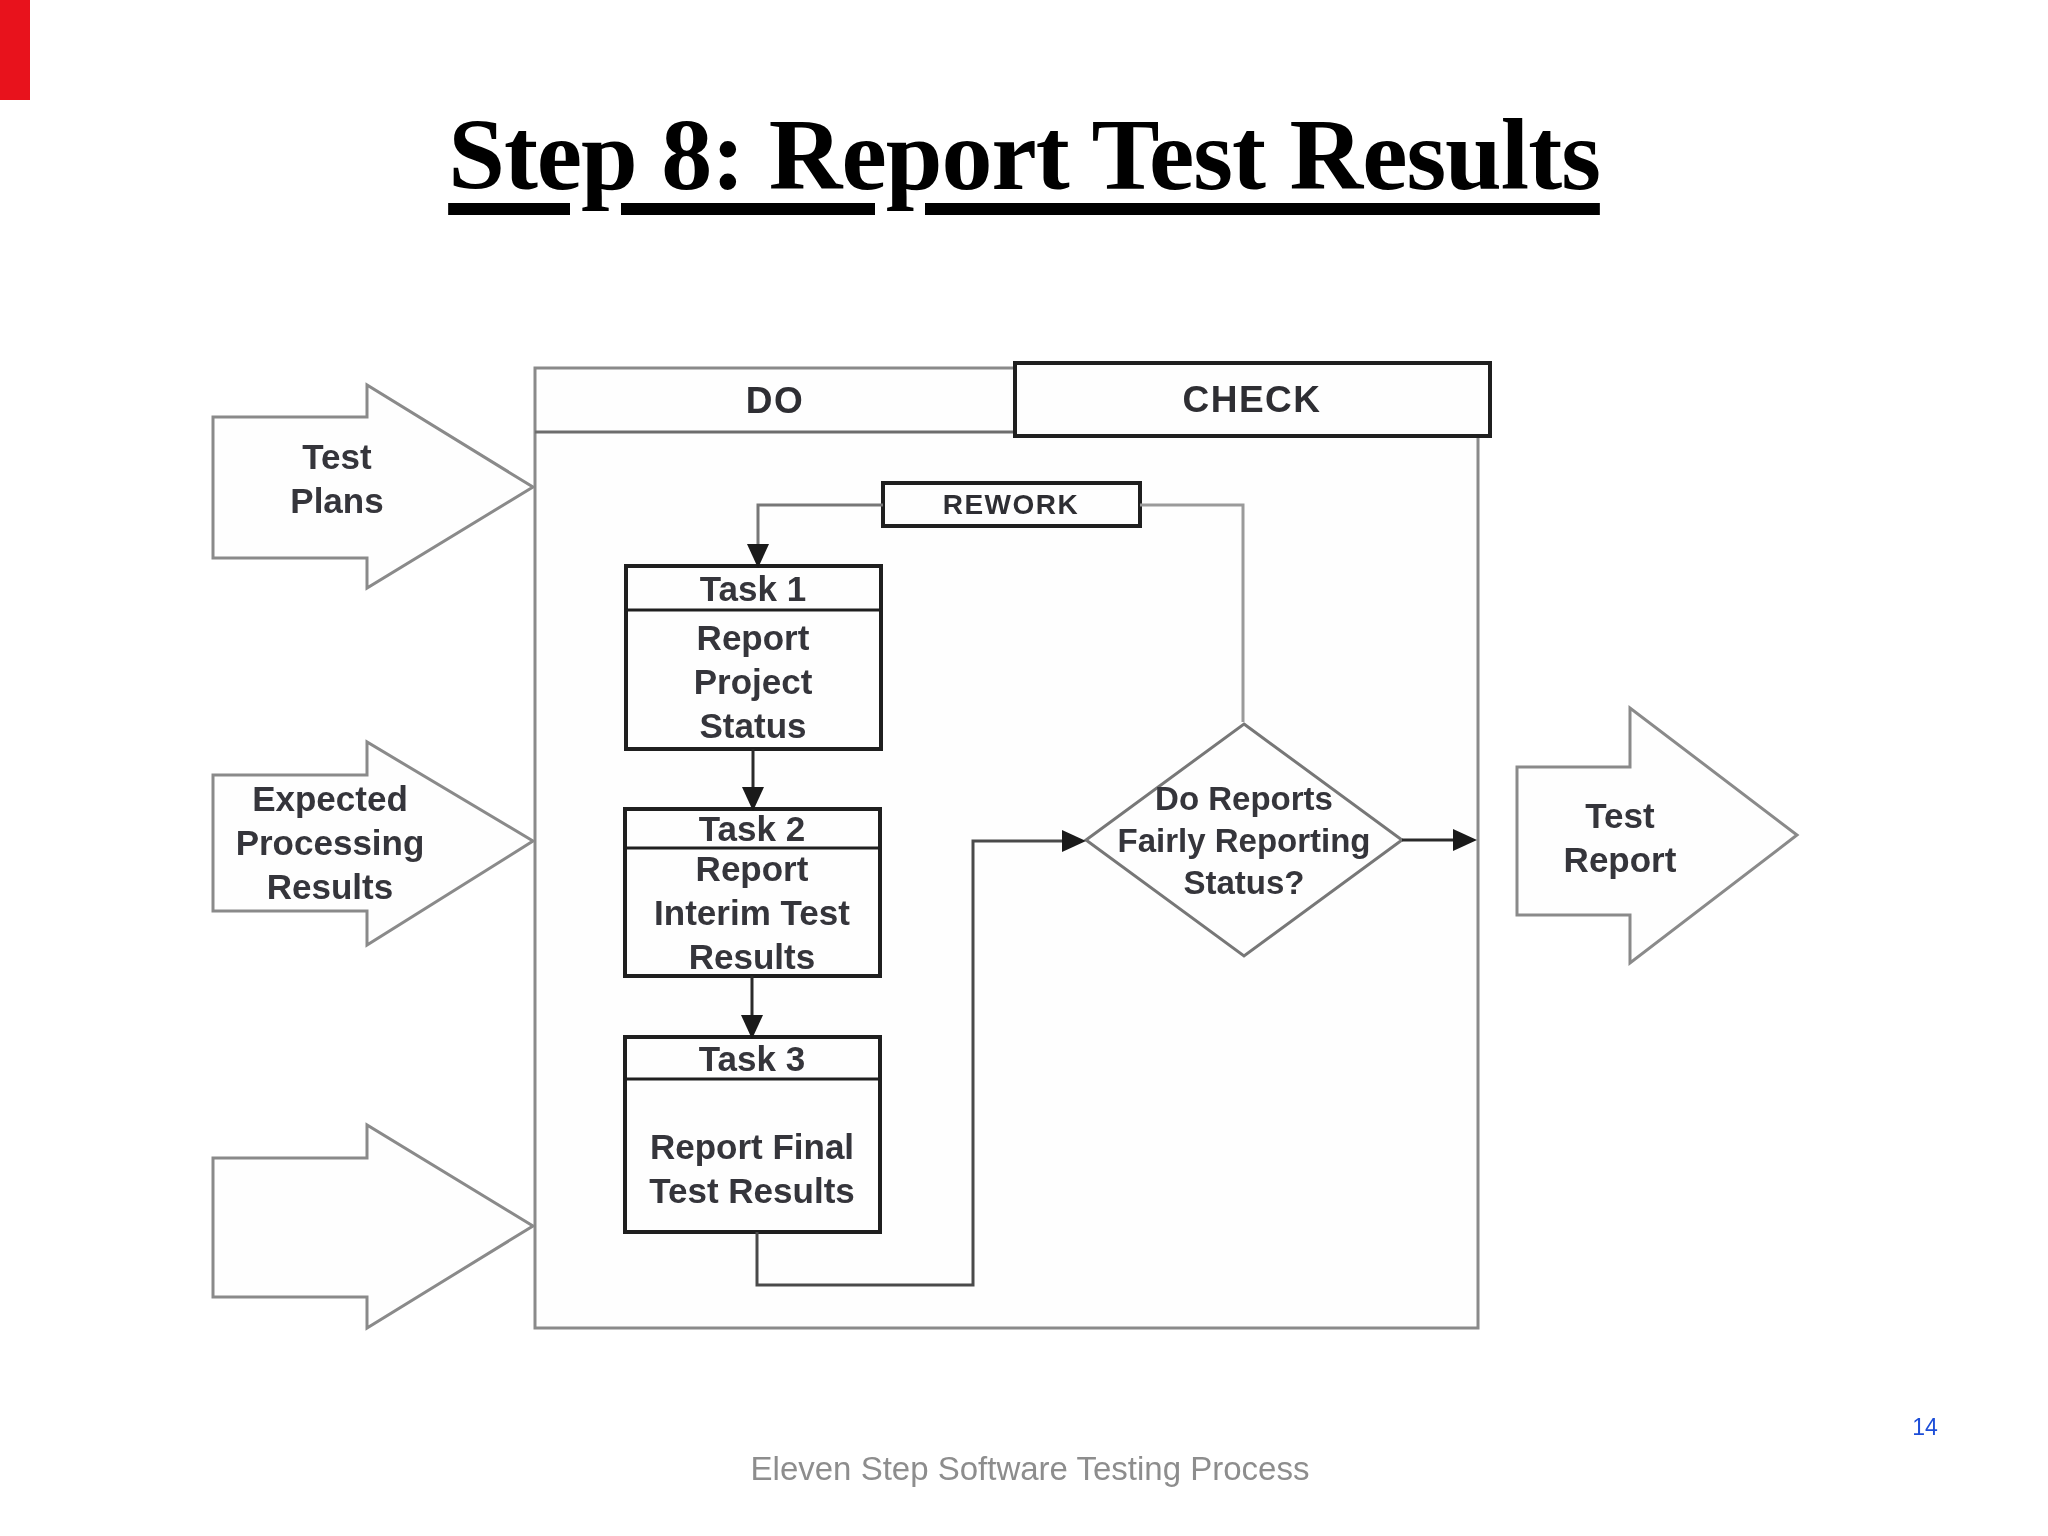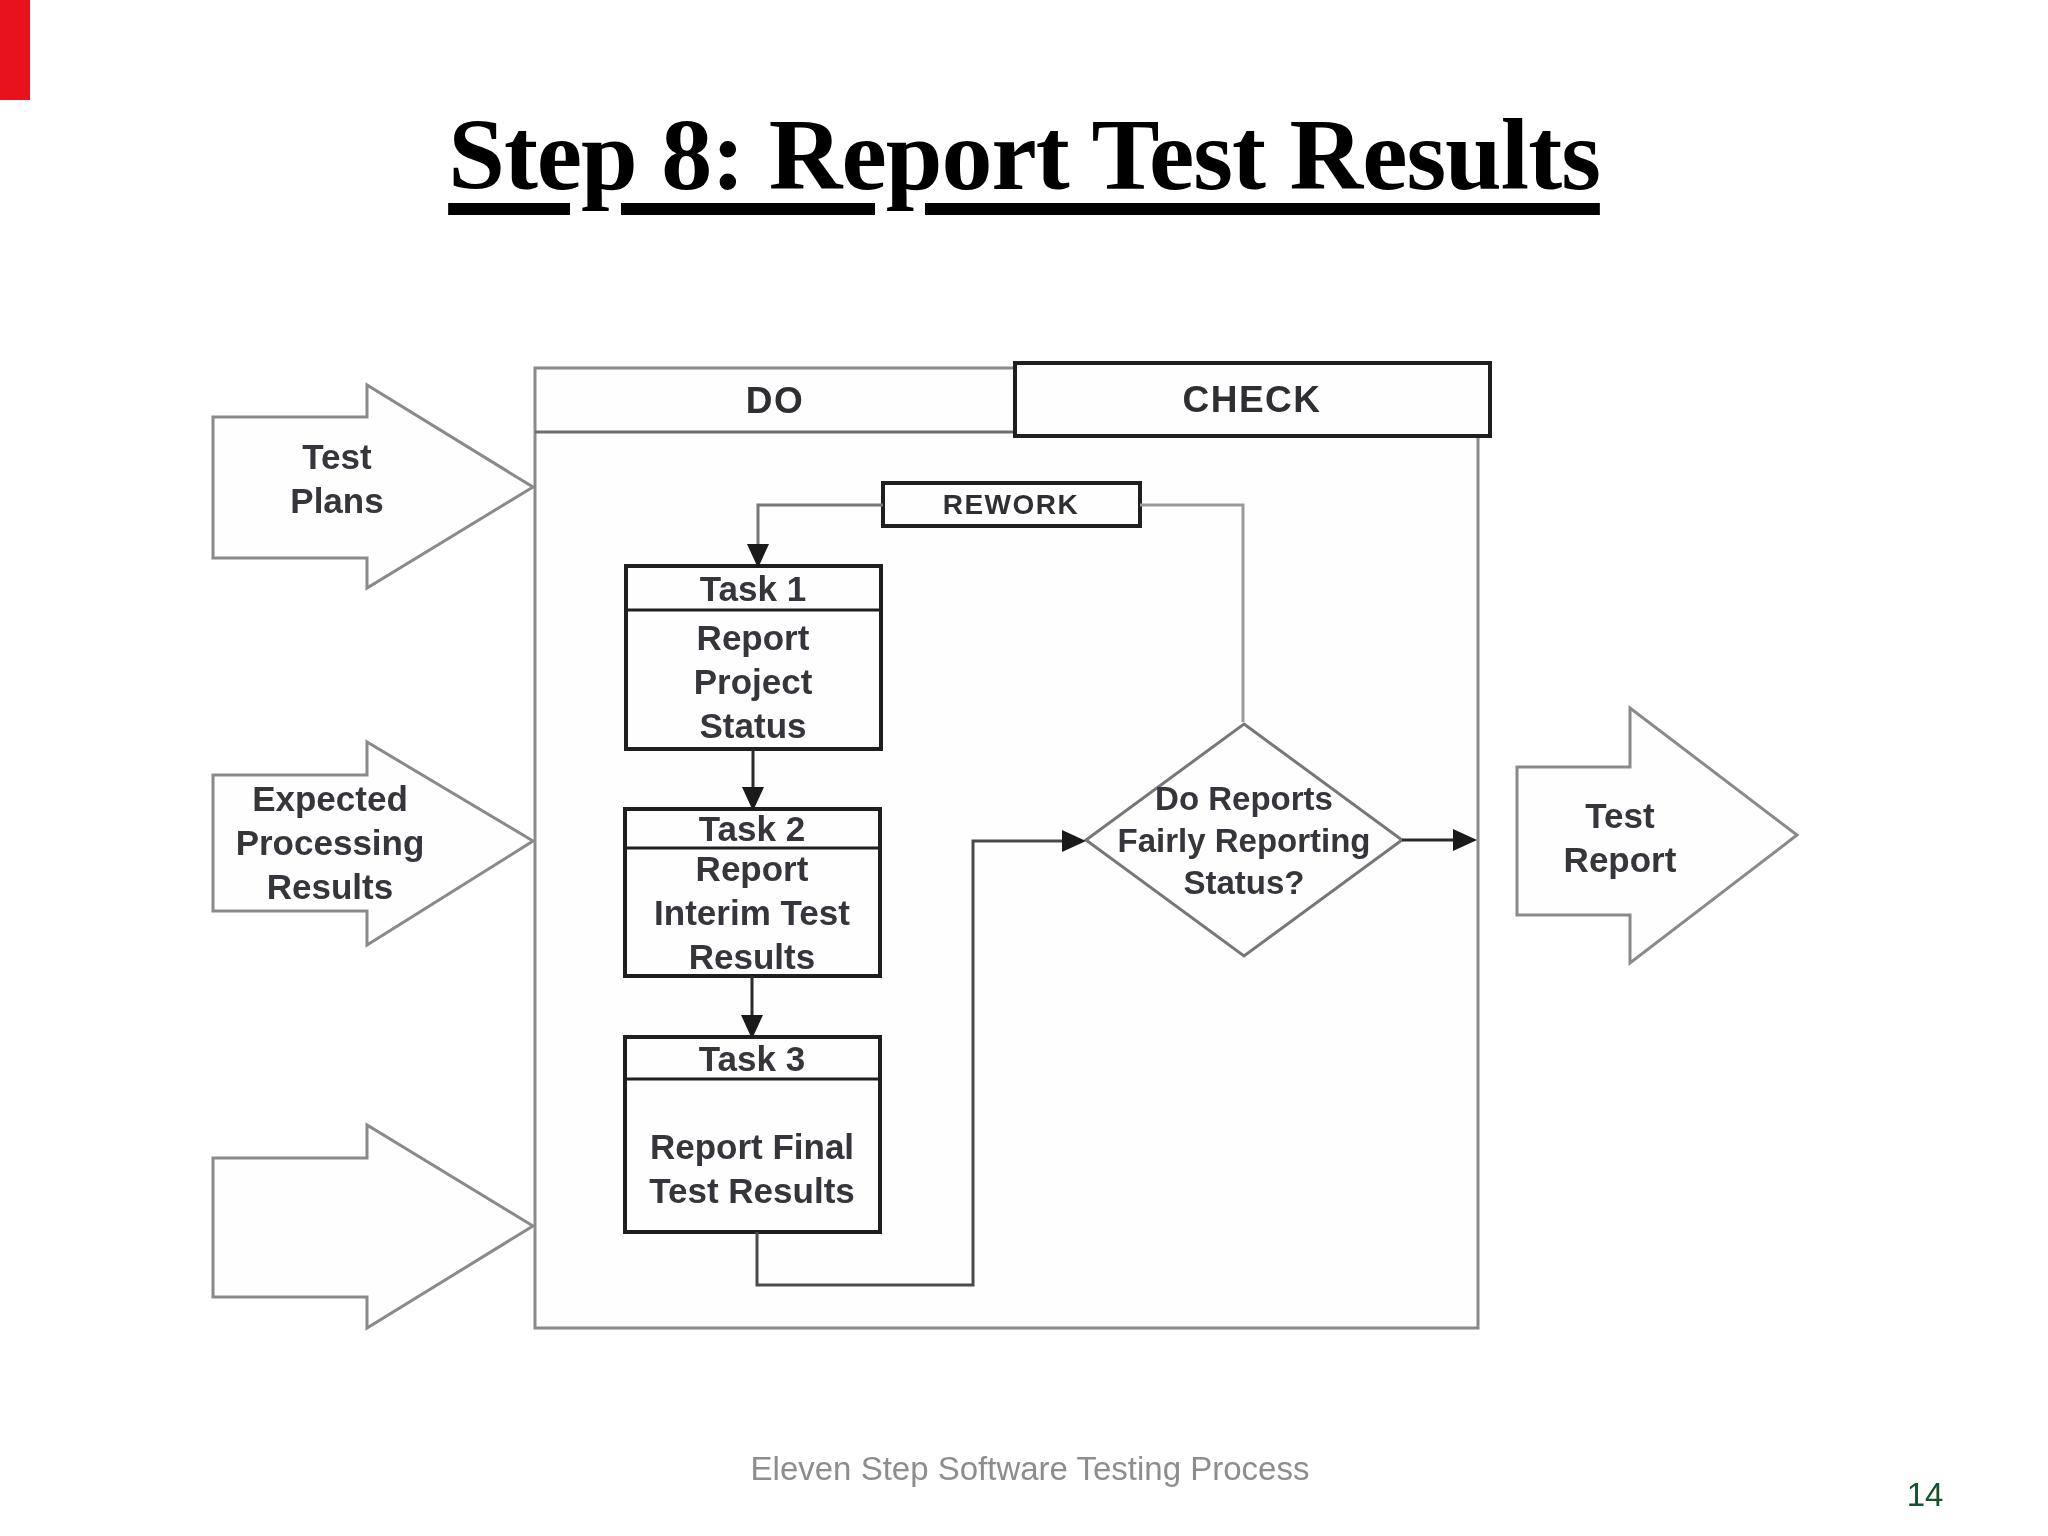--- a/index.html
+++ b/index.html
@@ -53,23 +53,23 @@
     color:#0d0d0d;
     white-space:nowrap;
   }
   
   .footer-text{
     position:absolute;top:1450px;left:1030px;
     transform:translateX(-50%);
     font-size:33px;color:#8d8d8d;white-space:nowrap;
   }
   .footer-page{
-    position:absolute;top:1476px;left:1925px;
+    position:absolute;top:1414px;left:1925px;
     transform:translateX(-50%);
-    font-size:33px;color:#14532d;
+    font-size:23px;color:#1d4ed8;
   }
 </style>
 </head>
 <body>
 
 <div class="slide">
 
   <div class="corner-strip" style="background: rgb(232, 18, 28);"></div>
 
   <div class="title"><span>Step 8: Report Test Results</span></div>

